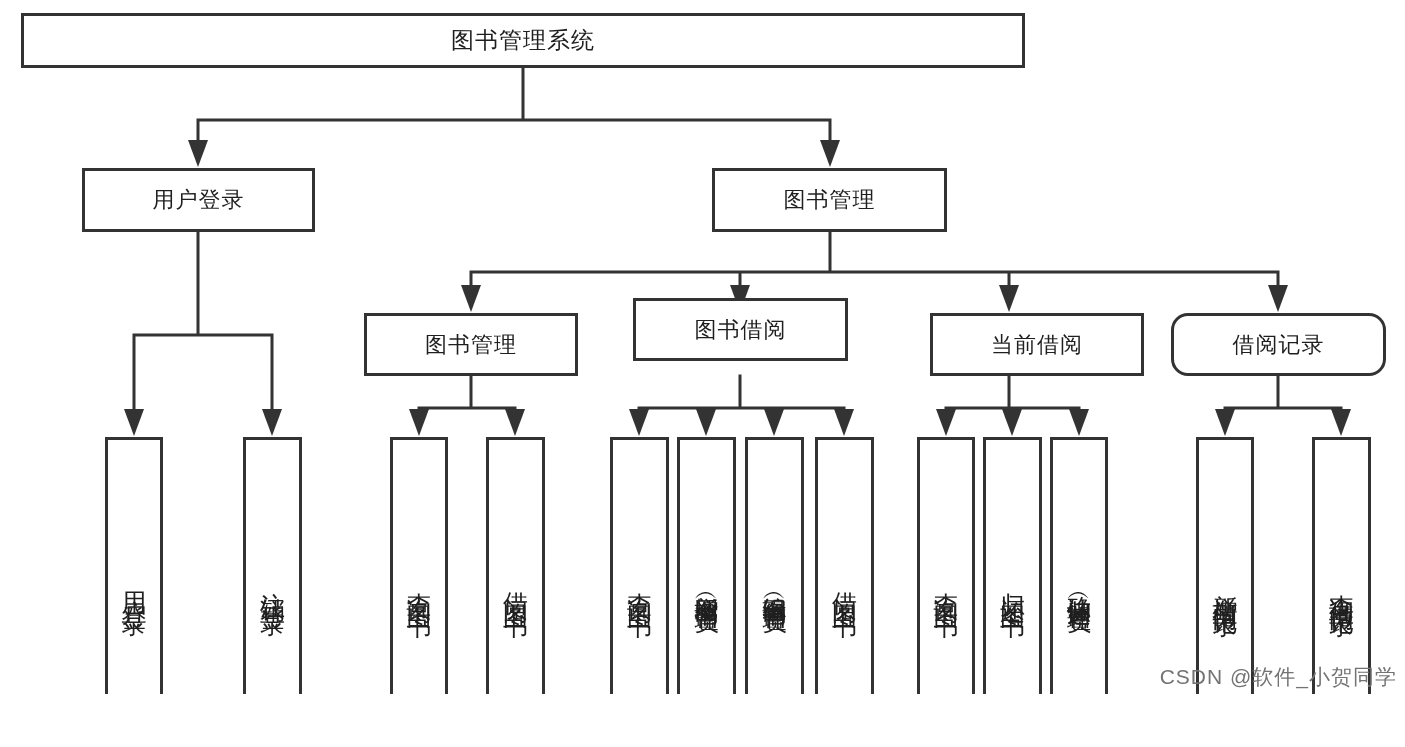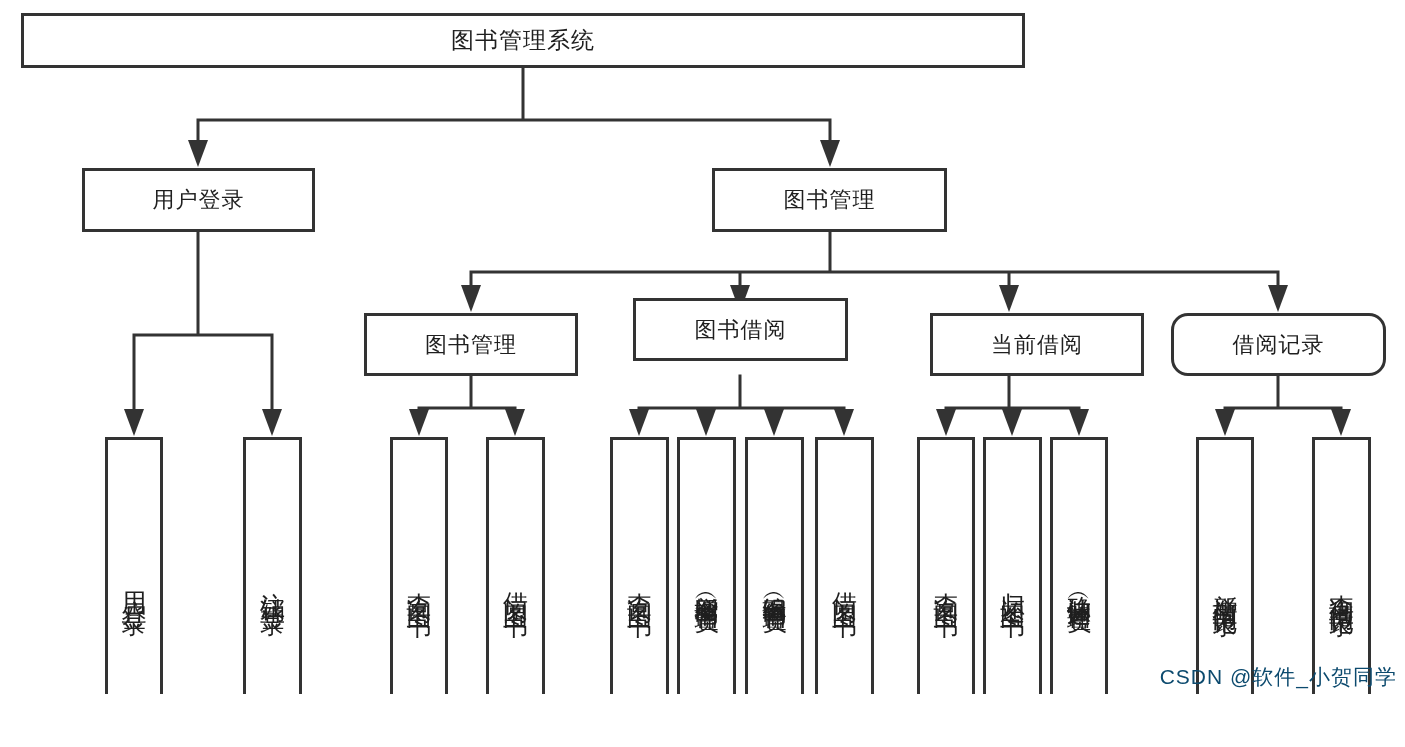--- a/index.html
+++ b/index.html
@@ -47,21 +47,21 @@
   }
   .v-short span { font-size: 25px; letter-spacing: 7px; }
   .v-mid   span { font-size: 25px; letter-spacing: 4px; }
   .v-long  span { font-size: 24px; letter-spacing: 2px; }
   .watermark {
     position: absolute;
     right: 8px;
     bottom: 3px;
     font-size: 21px;
     letter-spacing: 1px;
-    color: #0c4a6e;
+    color: #737373;
     white-space: nowrap;
   }
 </style>
 </head>
 <body>
 
 <div class="canvas">
 
   <svg class="connectors" width="1405" height="747" viewBox="0 0 1405 747">
     <path d="M523 68 V120

